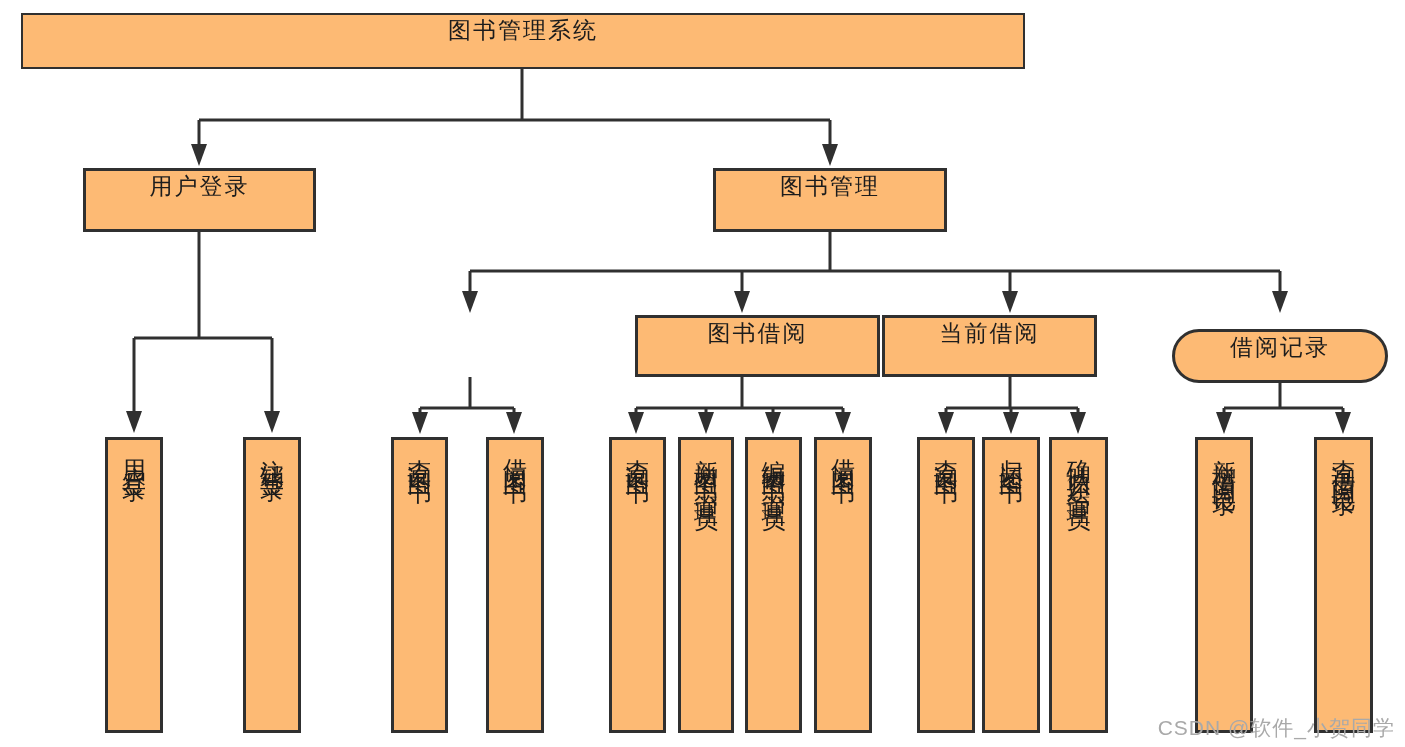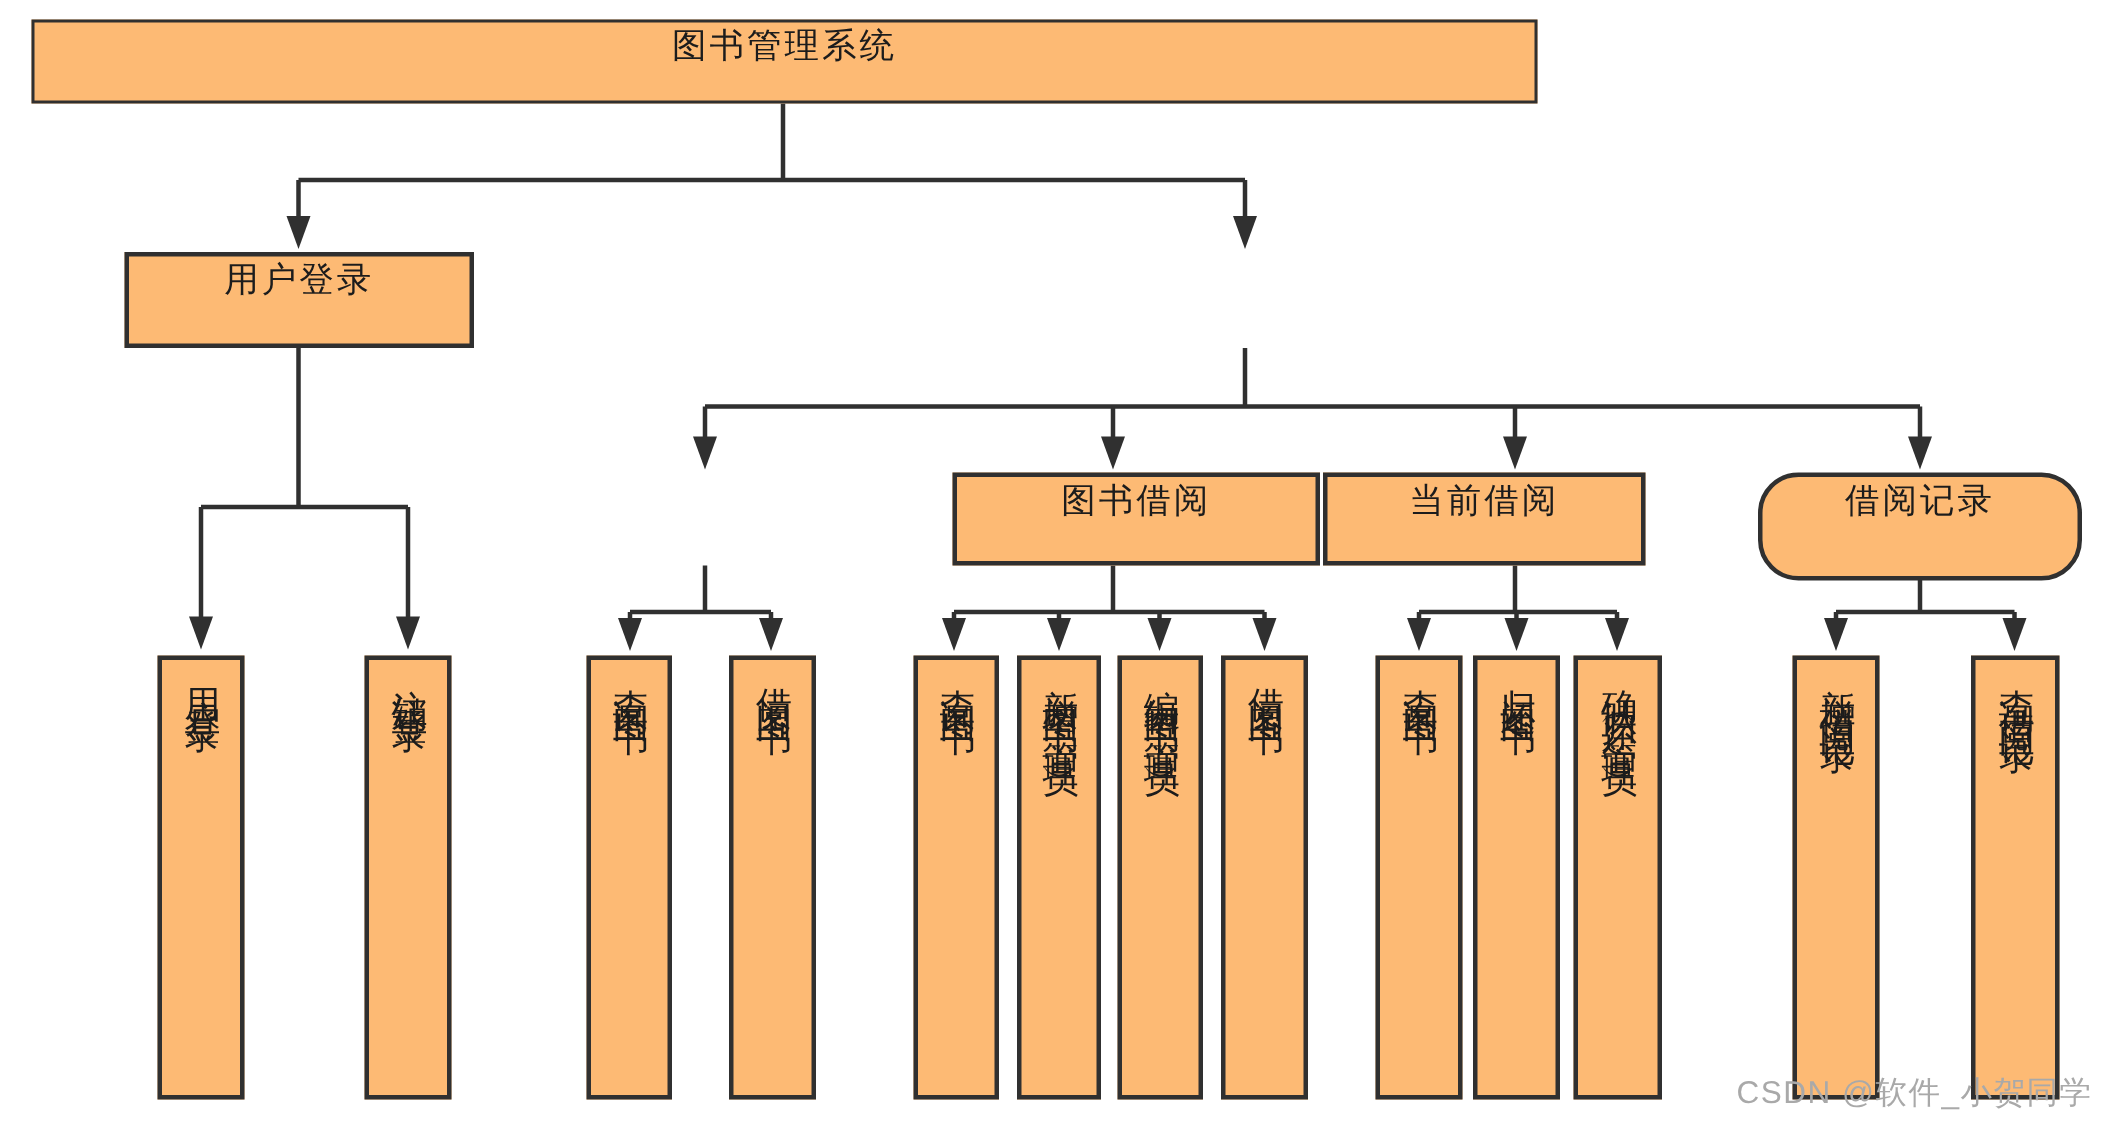--- a/index.html
+++ b/index.html
@@ -92,28 +92,31 @@
     </g>
   </svg>
 
   <div class="box thin" style="left:21px; top:13px; width:1004px; height:56px;">
     <span class="lbl">图书管理系统</span>
   </div>
 
   <div class="box" style="left:83px; top:168px; width:233px; height:64px;">
     <span class="lbl">用户登录</span>
   </div>
+  <div class="box" style="left:713px; top:168px; width:234px; height:64px;">
+    <span class="lbl">图书管理</span>
+  </div>
 
   <div class="box" style="left:635px; top:315px; width:245px; height:62px;">
     <span class="lbl">图书借阅</span>
   </div>
   <div class="box" style="left:882px; top:315px; width:215px; height:62px;">
     <span class="lbl">当前借阅</span>
   </div>
-  <div class="box" style="left:1172px; top:315px; width:216px; height:72px;border-radius:27px;">
+  <div class="box" style="left:1172px; top:329px; width:216px; height:54px;border-radius:27px;">
     <span class="lbl">借阅记录</span>
   </div>
 
   <div class="box vbox" style="left:105px; top:437px; width:58px; height:296px;">
     <span class="lbl">用户登录</span>
   </div>
   <div class="box vbox" style="left:243px; top:437px; width:58px; height:296px;">
     <span class="lbl">注销登录</span>
   </div>
 

